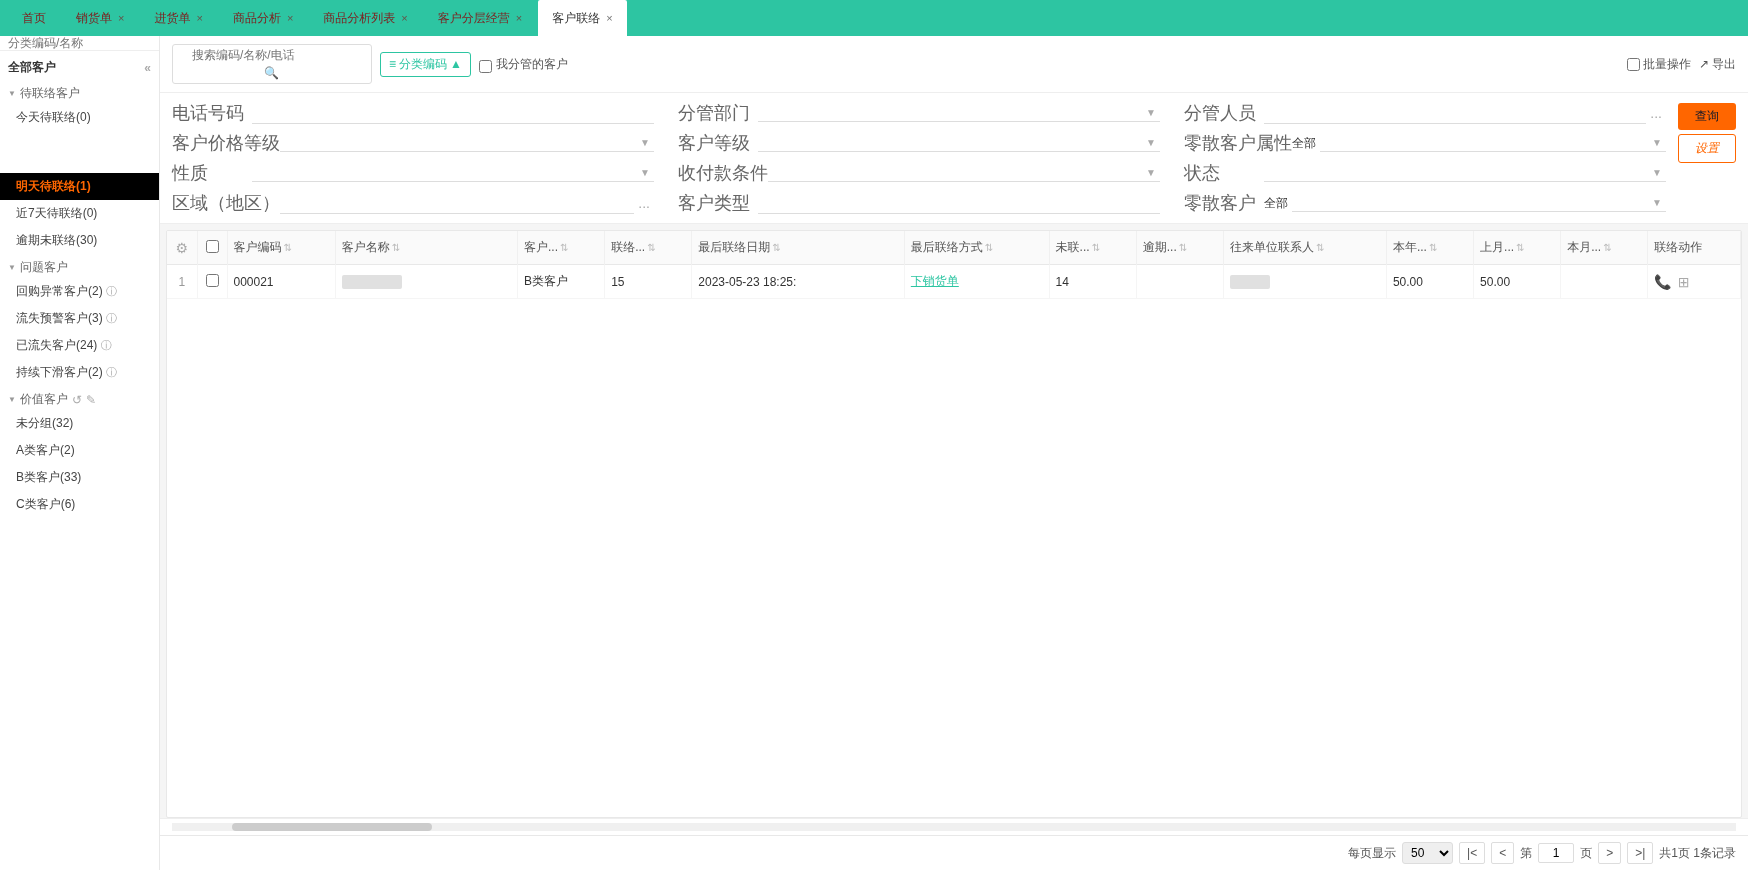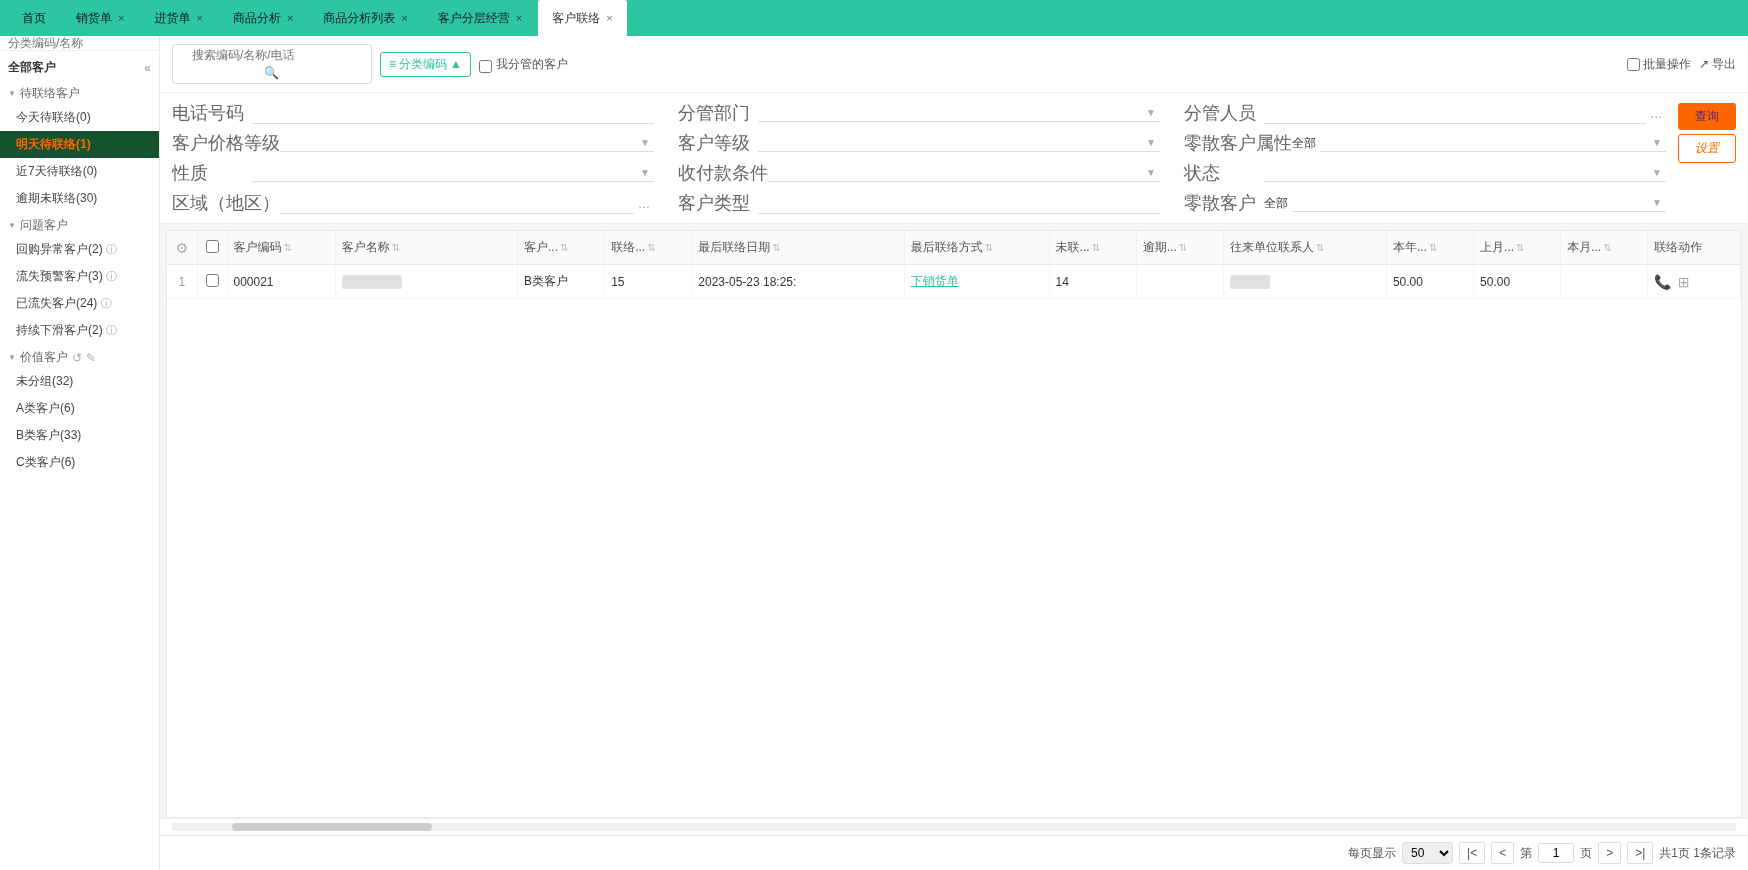--- a/index.html
+++ b/index.html
@@ -8,21 +8,21 @@
     
     .top-nav {
       background: #2dc5a2;
       height: 36px;
       display: flex;
       align-items: center;
       padding: 0 8px;
       gap: 2px;
     }
     .nav-item {
-      color: #0f172a;
+      color: #7f1d1d;
       padding: 0 14px;
       height: 36px;
       display: flex;
       align-items: center;
       cursor: pointer;
       white-space: nowrap;
       font-size: 13px;
     }
     .nav-item.active { background: #fff; color: #333; border-radius: 2px 2px 0 0; }
     .nav-item .close-x { margin-left: 6px; font-size: 11px; opacity: 0.7; }
@@ -85,21 +85,21 @@
     .sidebar-item {
       padding: 5px 8px 5px 16px;
       color: #444;
       cursor: pointer;
       font-size: 12px;
       white-space: nowrap;
       overflow: hidden;
       text-overflow: ellipsis;
     }
     .sidebar-item.active { background: #fff3ec; color: #ff6600; font-weight: bold; }
-    .sidebar-item.highlight { background: #14532d; color: #ff6600; }
+    .sidebar-item.highlight { background: #000000; color: #ff6600; margin-top: 42px; }
 
     
     .content-area {
       flex: 1;
       display: flex;
       flex-direction: column;
       overflow: hidden;
     }
 
     
@@ -220,21 +220,21 @@
     .filter-actions {
       display: flex;
       flex-direction: column;
       gap: 4px;
       margin-left: 12px;
       align-self: flex-start;
       padding-top: 2px;
     }
     .btn-query {
       background: #ff6600;
-      color: #4c1d95;
+      color: #0f172a;
       border: none;
       padding: 5px 16px;
       border-radius: 3px;
       cursor: pointer;
       font-size: 12px;
       white-space: nowrap;
     }
     .btn-settings {
       background: #fff;
       color: #ff6600;
@@ -440,21 +440,21 @@
 
     <div class="sidebar-group-label">
       <span>价值客户</span>
       <span style="color:#aaa;cursor:pointer;">↺</span>
       <span style="color:#aaa;cursor:pointer;">✎</span>
     </div>
     <div class="sidebar-item">
       <span>未分组(32)</span>
     </div>
     <div class="sidebar-item">
-      <span>A类客户(6)</span>
+      <span>A类客户(2)</span>
     </div>
     <div class="sidebar-item">
       <span>B类客户(33)</span>
     </div>
     <div class="sidebar-item">
       <span>C类客户(6)</span>
     </div>
   </div>
 
   <div class="content-area">

